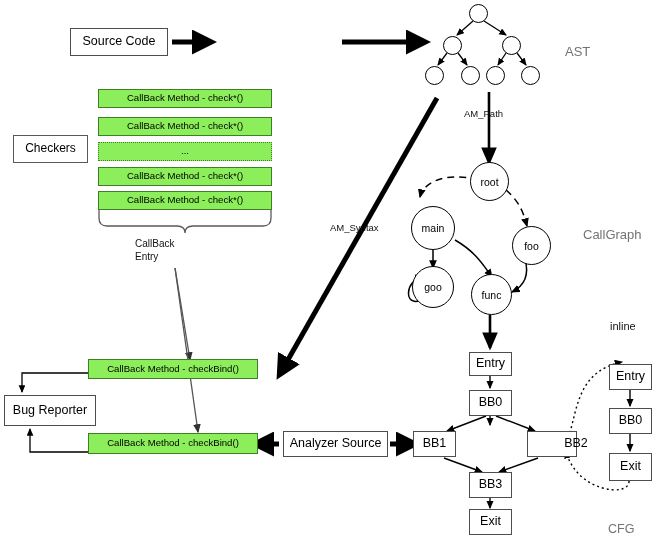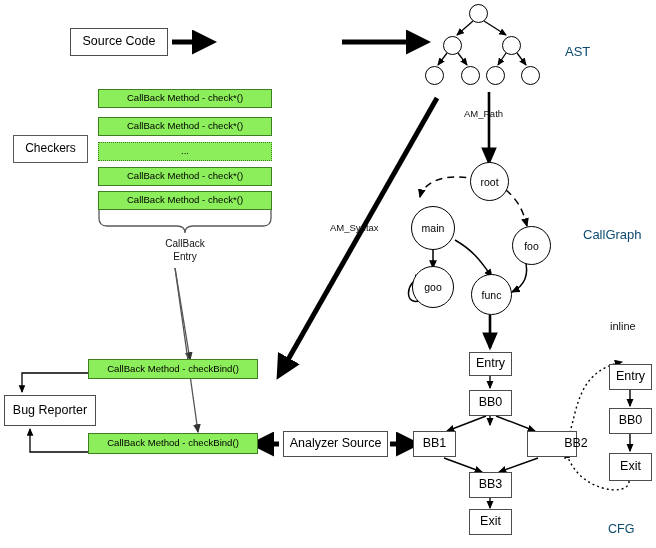--- a/index.html
+++ b/index.html
@@ -9,24 +9,24 @@
   svg.layer{position:absolute;left:0;top:0;width:656px;height:548px;pointer-events:none;}
   .node{position:absolute;box-sizing:border-box;display:flex;align-items:center;
         justify-content:center;text-align:center;line-height:1.1;}
   .wbox{background:#ffffff;border:1.3px solid #4d4d4d;font-size:12.5px;}
   .gbox{background:#8CEE5A;border:1.3px solid #3f7f23;font-size:9.6px;}
   .gbox.dotted{border-style:dotted;border-color:#3f7f23;}
   .cbox{background:#ffffff;border:1.3px solid #595959;font-size:12px;}
   .circ{position:absolute;box-sizing:border-box;border:1.4px solid #000;
         border-radius:50%;background:#fff;display:flex;align-items:center;
         justify-content:center;font-size:10.5px;}
-  .plainlabel{position:absolute;font-size:12.5px;color:#0c4a6e;white-space:pre;}
+  .plainlabel{position:absolute;font-size:12.5px;color:#737373;white-space:pre;}
   .smalllabel{position:absolute;font-size:9.5px;color:#111;white-space:pre;}
   .midlabel{position:absolute;font-size:10px;color:#111;white-space:pre;
-            text-align:center;line-height:1.25;}
+            line-height:1.25;}
   .astnode{position:absolute;box-sizing:border-box;width:19px;height:19px;
            border:1.6px solid #000;border-radius:50%;background:#fff;}
 </style>
 </head>
 <body>
 
 <div id="canvas">
 
   <svg class="layer" viewBox="0 0 656 548">
     <defs>

